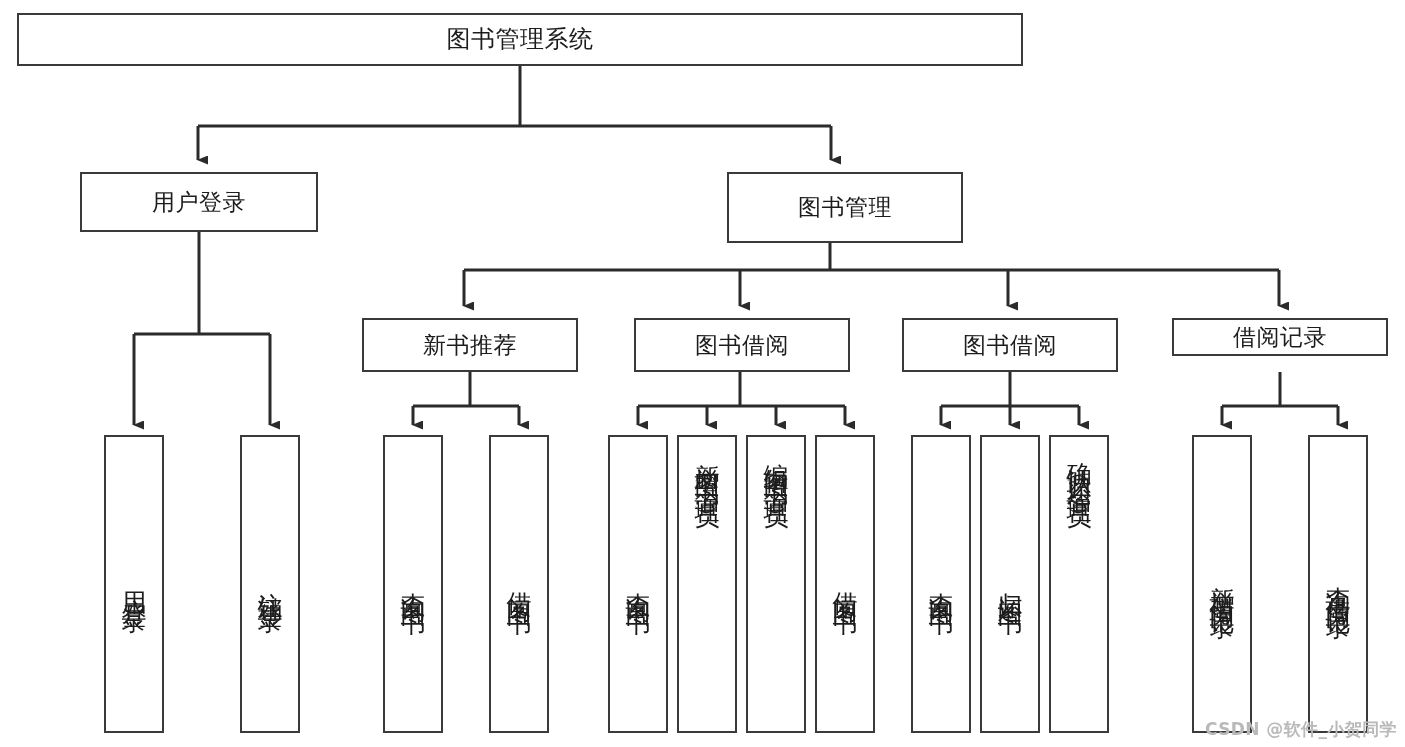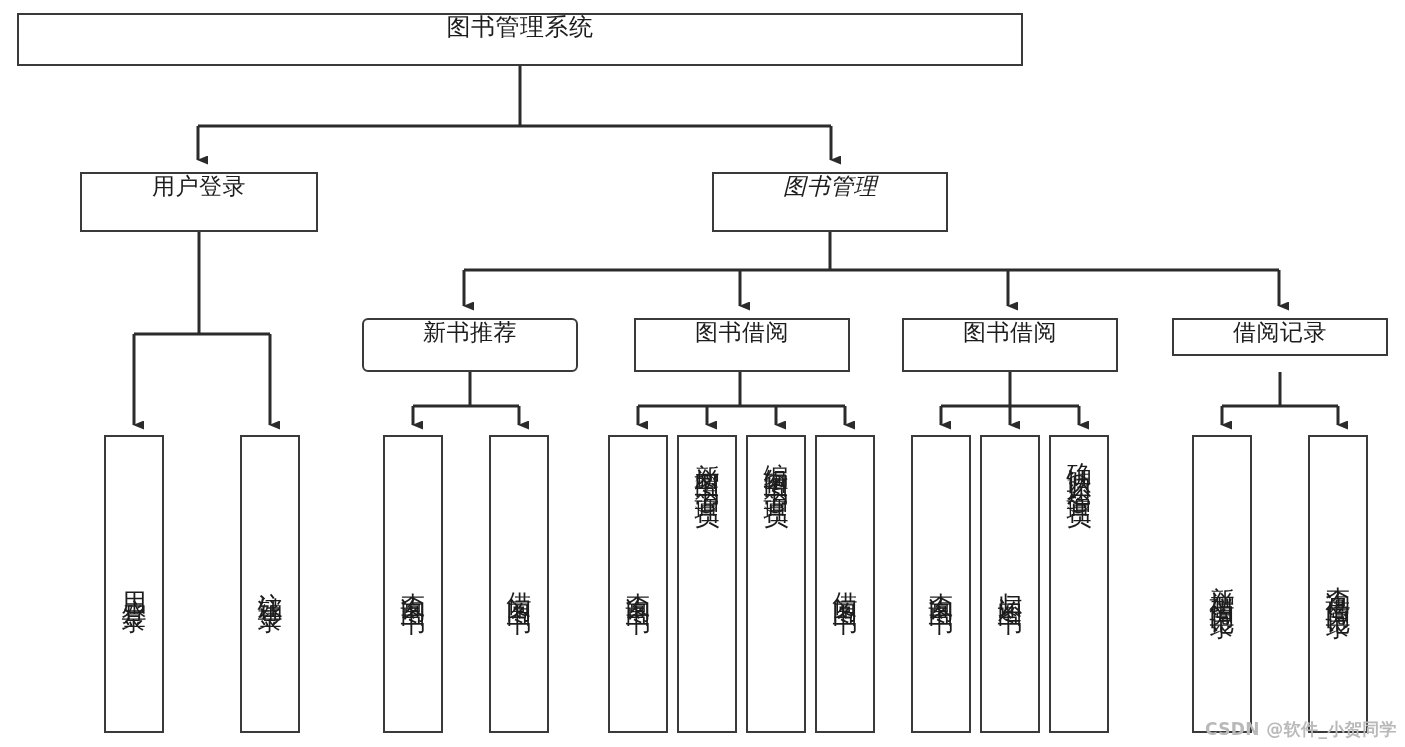--- a/index.html
+++ b/index.html
@@ -25,20 +25,21 @@
     width: 1405px;
     height: 747px;
     pointer-events: none;
   }
   .node {
     position: absolute;
     box-sizing: border-box;
     background: #ffffff;
     border: 2.5px solid #3a3a3a;
     display: flex;
+    align-items: center;
     justify-content: center;
     z-index: 2;
   }
   .node-label {
     color: #1c1c1c;
     letter-spacing: 0.5px;
     white-space: nowrap;
     line-height: 1.08;
   }
   
@@ -134,25 +135,25 @@
     </g>
   </svg>
 
   <div class="node horiz root" style="left:17px; top:13px; width:1006px; height:53px;">
     <span class="node-label">图书管理系统</span>
   </div>
 
   <div class="node horiz" style="left:80px; top:172px; width:238px; height:60px;">
     <span class="node-label">用户登录</span>
   </div>
-  <div class="node horiz" style="left:712px; top:172px; width:236px; height:60px;font-style:italic;">
+  <div class="node horiz" style="left:727px; top:172px; width:236px; height:71px;">
     <span class="node-label">图书管理</span>
   </div>
 
-  <div class="node horiz" style="left:362px; top:318px; width:216px; height:54px;border-radius:6px;">
+  <div class="node horiz" style="left:362px; top:318px; width:216px; height:54px;">
     <span class="node-label">新书推荐</span>
   </div>
   <div class="node horiz" style="left:634px; top:318px; width:216px; height:54px;">
     <span class="node-label">图书借阅</span>
   </div>
   <div class="node horiz" style="left:902px; top:318px; width:216px; height:54px;">
     <span class="node-label">图书借阅</span>
   </div>
   <div class="node horiz" style="left:1172px; top:318px; width:216px; height:38px;">
     <span class="node-label">借阅记录</span>

